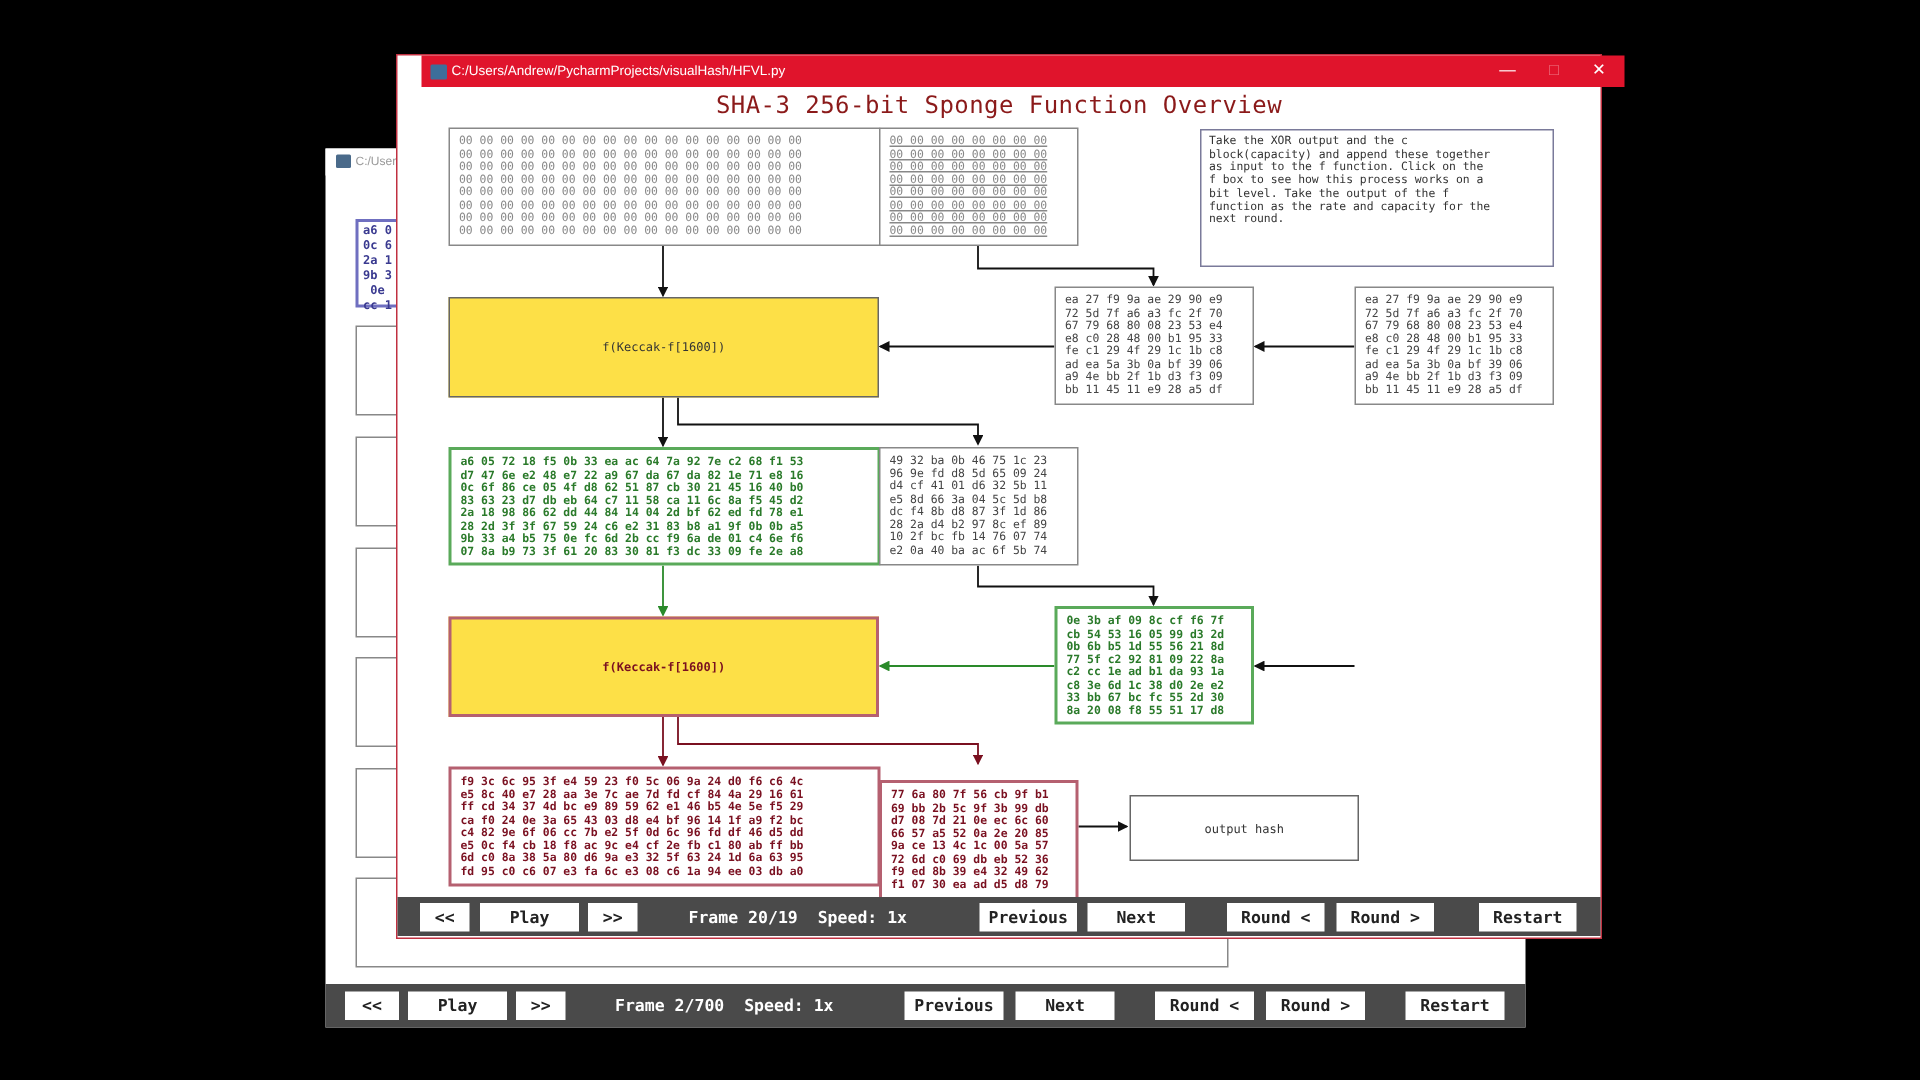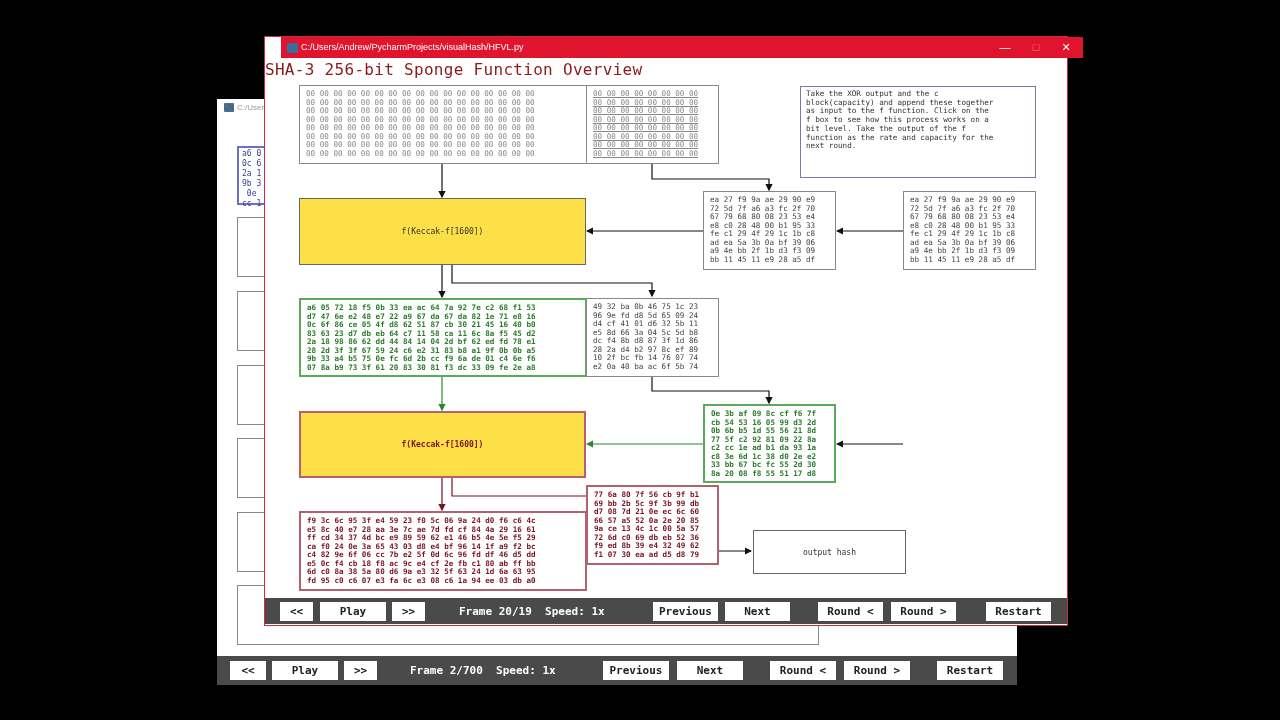--- a/index.html
+++ b/index.html
@@ -4,31 +4,31 @@
 <style>
   html, body { margin:0; padding:0; }
   body { width:1280px; height:720px; background:#000; position:relative; overflow:hidden; font-family:"DejaVu Sans Mono", monospace; }
 
   
   .bgwin { position:absolute; left:217px; top:99px; width:800px; height:586px; background:#fff; }
   .bgwin .titlebar { position:absolute; left:0; top:0; width:100%; height:18px; background:#fff; }
   .bgwin .titlebar .ticon { position:absolute; left:7px; top:4px; width:10px; height:9px; background:#4a6a8a; border-radius:1px; }
   .bgwin .titlebar .ttext { position:absolute; left:20px; top:4px; font-family:"Liberation Sans", sans-serif; font-size:8px; color:#999; }
   .bgwin .bgbox { position:absolute; left:20px; width:580px; border:1px solid #888; background:#fff; }
-  .bgwin .hexmini { position:absolute; left:20px; top:47px; width:40px; height:59px; border:2px solid #6f6fc0; background:#fff; font-size:8px; color:#3a3a90; font-weight:normal; line-height:10px; padding:1px 3px; box-sizing:border-box; }
+  .bgwin .hexmini { position:absolute; left:20px; top:47px; width:40px; height:59px; border:2px solid #6f6fc0; background:#fff; font-size:8px; color:#3a3a90; font-weight:bold; line-height:10px; padding:1px 3px; box-sizing:border-box; }
   .bgwin .toolbar { position:absolute; left:0; top:557px; width:800px; height:29px; background:#4a4a4a; }
 
   
   .mainwin { position:absolute; left:265px; top:37px; width:802px; height:588px; background:#fff; box-shadow:0 0 0 1px #c03040; }
   .mainwin .titlebar { position:absolute; left:16px; top:0; width:802px; height:21px; background:#e0142c; }
   .mainwin .titlebar .ticon { position:absolute; left:6px; top:6px; width:11px; height:10px; background:#3d6e9a; border-radius:1px; }
   .mainwin .titlebar .ttext { position:absolute; left:20px; top:5px; font-family:"Liberation Sans", sans-serif; font-size:9px; color:#fff; }
   .winbtn { position:absolute; top:3px; width:20px; height:15px; color:#fff; font-family:"Liberation Sans", sans-serif; font-size:11px; text-align:center; line-height:15px; }
 
-  .page-title { position:absolute; left:0; top:23px; width:802px; font-size:16px; color:#8b1a1a; letter-spacing:0.3px; }
+  .page-title { position:absolute; left:0; top:23px; width:802px; text-align:center; font-size:16px; color:#8b1a1a; letter-spacing:0.3px; }
 
   .hexbox { position:absolute; box-sizing:border-box; border:1px solid #888; background:#fff; font-size:7.6px; line-height:8.5px; padding:4px 22px 0 6px; white-space:pre; color:#444; }
   .hexbox.green { border:2px solid #5aaa5a; color:#2a7a2a; font-weight:bold; }
   .hexbox.red { border:2px solid #b56070; color:#7a1020; font-weight:bold; }
   .hexbox.zero { color:#888; }
 
   .fbox { position:absolute; box-sizing:border-box; border:1px solid #666; background:#fde047; font-size:8px; color:#333; display:flex; align-items:center; justify-content:center; }
   .fbox.red { border:2px solid #b56070; color:#7a1020; font-weight:bold; }
 
   .infobox { position:absolute; left:535px; top:49px; width:236px; height:92px; box-sizing:border-box; border:1px solid #7a7a9a; padding:3px 0 0 5px; font-size:7.6px; line-height:8.7px; color:#333; white-space:pre; }
@@ -195,21 +195,21 @@
   <div class="fbox red" style="left:34px;top:374px;width:287px;height:67px;">f(Keccak-f[1600])</div>
 
   <div class="hexbox red" style="left:34px;top:474px;width:288px;height:80px;">f9 3c 6c 95 3f e4 59 23 f0 5c 06 9a 24 d0 f6 c6 4c
 e5 8c 40 e7 28 aa 3e 7c ae 7d fd cf 84 4a 29 16 61
 ff cd 34 37 4d bc e9 89 59 62 e1 46 b5 4e 5e f5 29
 ca f0 24 0e 3a 65 43 03 d8 e4 bf 96 14 1f a9 f2 bc
 c4 82 9e 6f 06 cc 7b e2 5f 0d 6c 96 fd df 46 d5 dd
 e5 0c f4 cb 18 f8 ac 9c e4 cf 2e fb c1 80 ab ff bb
 6d c0 8a 38 5a 80 d6 9a e3 32 5f 63 24 1d 6a 63 95
 fd 95 c0 c6 07 e3 fa 6c e3 08 c6 1a 94 ee 03 db a0</div>
-  <div class="hexbox red" style="left:321px;top:448px;width:133px;height:80px;">77 6a 80 7f 56 cb 9f b1
+  <div class="hexbox red" style="left:321px;top:483px;width:133px;height:80px;">77 6a 80 7f 56 cb 9f b1
 69 bb 2b 5c 9f 3b 99 db
 d7 08 7d 21 0e ec 6c 60
 66 57 a5 52 0a 2e 20 85
 9a ce 13 4c 1c 00 5a 57
 72 6d c0 69 db eb 52 36
 f9 ed 8b 39 e4 32 49 62
 f1 07 30 ea ad d5 d8 79</div>
 
   <div class="outbox">output hash</div>
 

